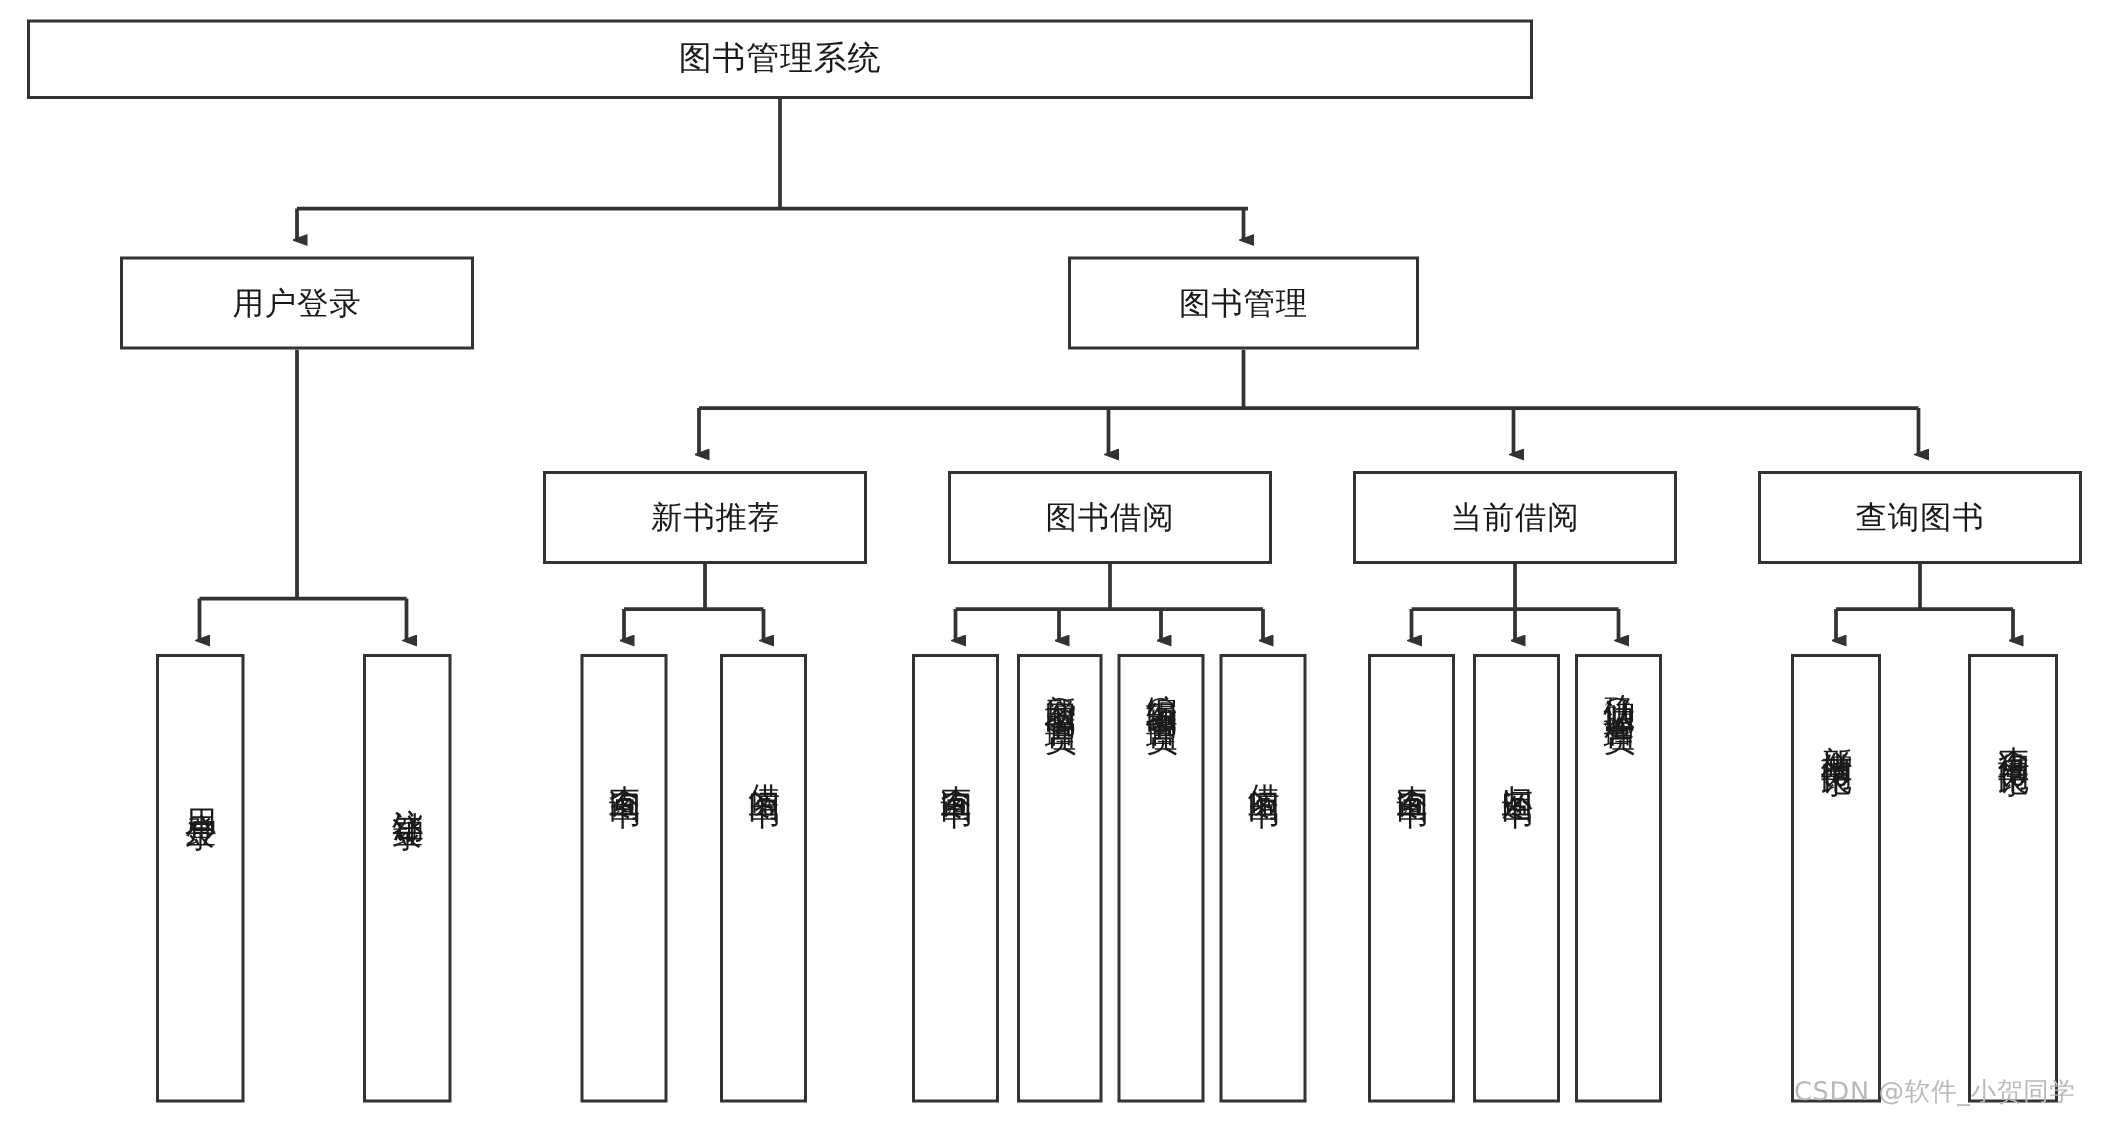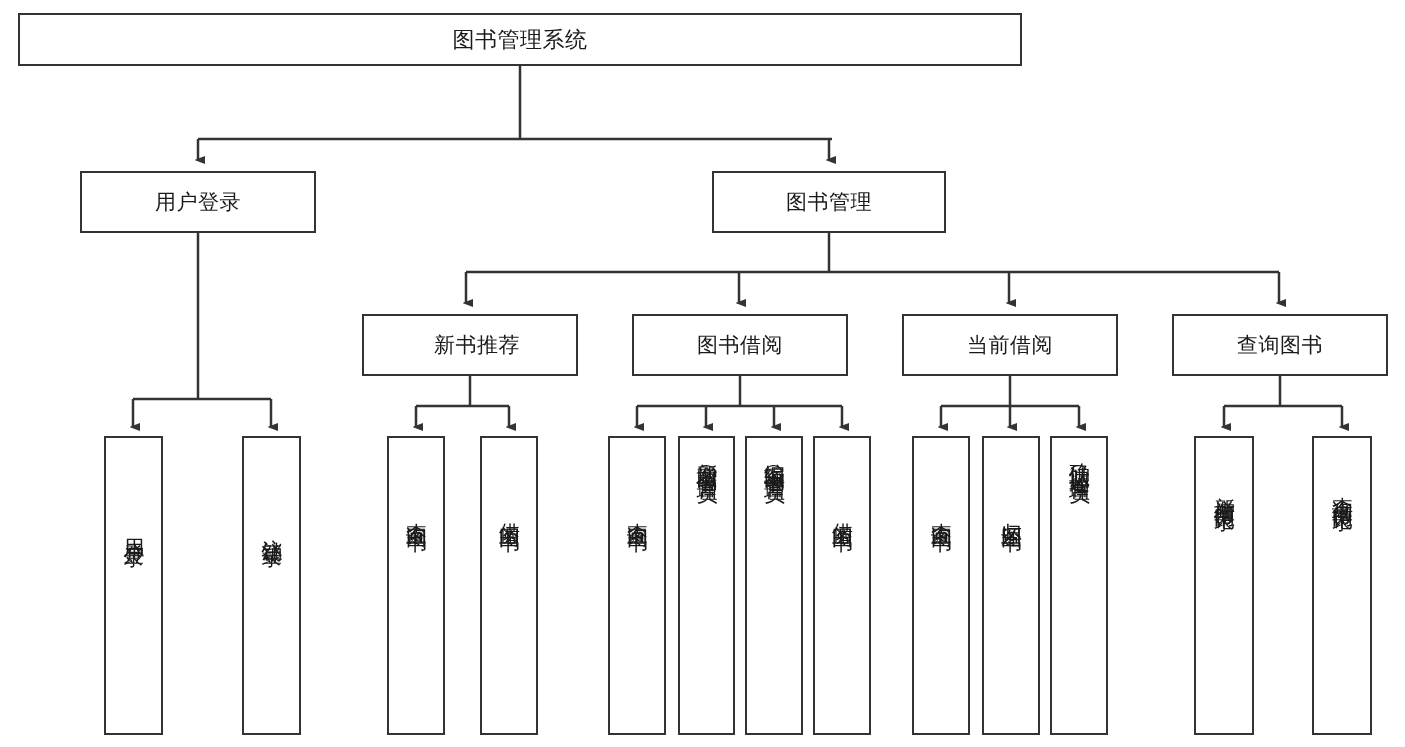--- a/index.html
+++ b/index.html
@@ -186,14 +186,15 @@
     <span class="label">确认归还（管理员）</span>
   </div>
 
   <div class="node vert" style="left:1194px; top:436px; width:60px; height:299px; padding-top:42px;">
     <span class="label">新增借阅记录</span>
   </div>
   <div class="node vert" style="left:1312px; top:436px; width:60px; height:299px; padding-top:42px;">
     <span class="label">查询借阅记录</span>
   </div>
 
+  <div class="watermark" style="left:1196px; top:716px;">CSDN @软件_小贺同学</div>
 
 </div>
 
 </body></html>

